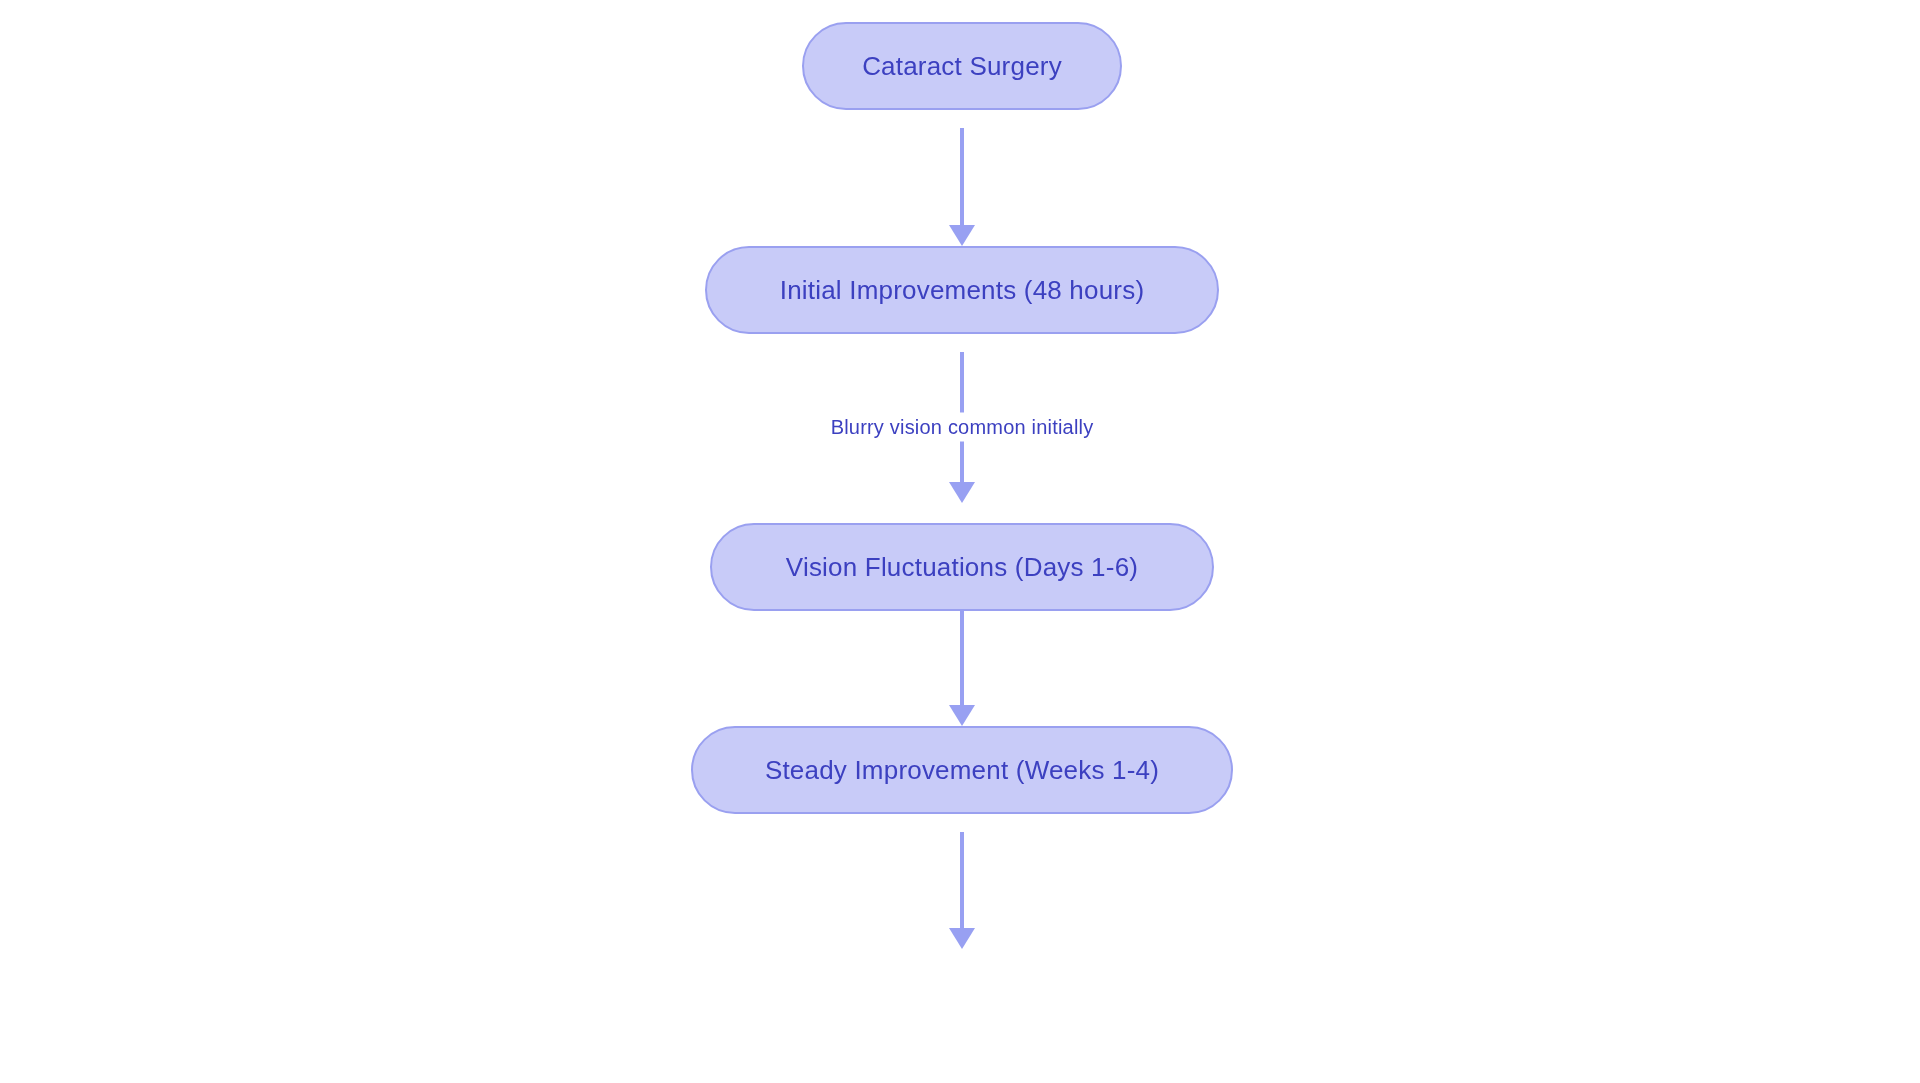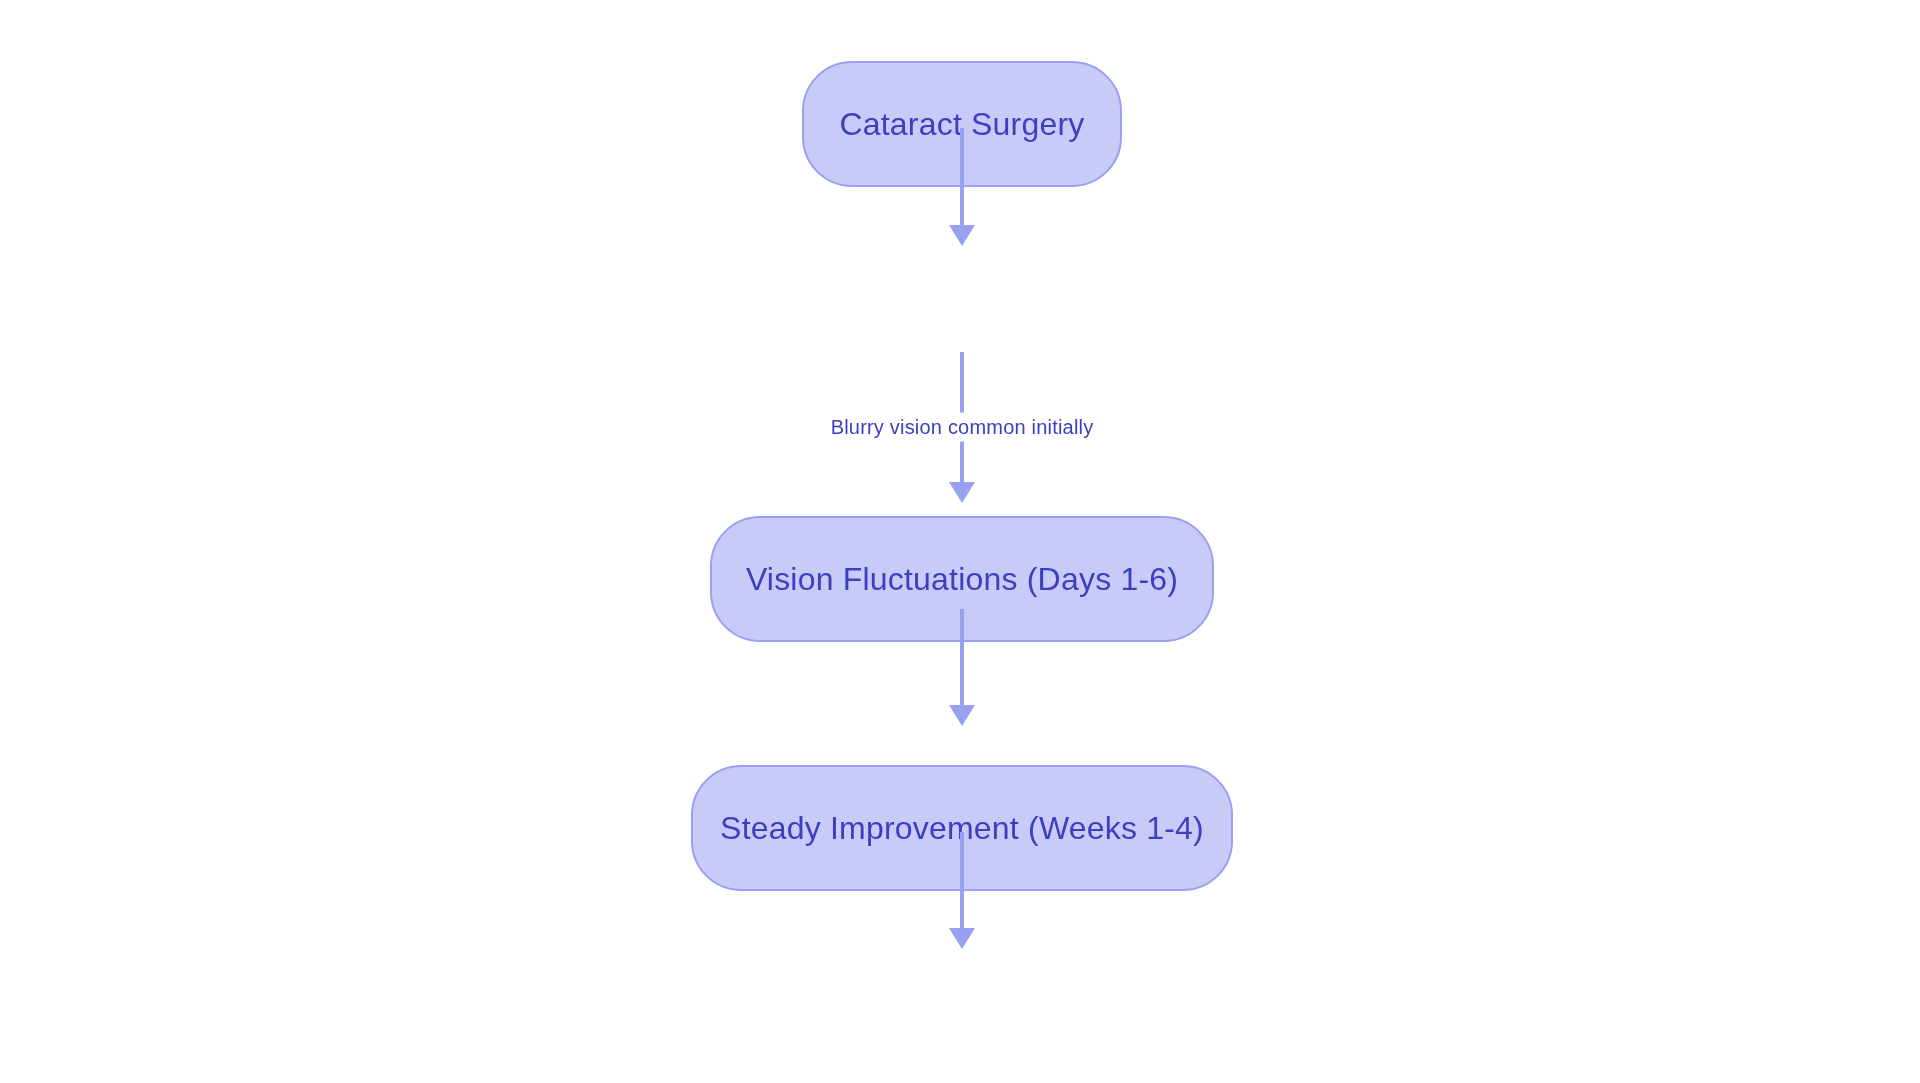--- a/index.html
+++ b/index.html
@@ -14,36 +14,35 @@
   .canvas {
     position: relative;
     width: 1920px;
     height: 1083px;
     background: var(--bg);
     overflow: hidden;
     font-family: "Liberation Sans", "DejaVu Sans", sans-serif;
   }
   .node {
     position: absolute;
-    height: 126px;
+    height: 88px;
     background: var(--node-fill);
     border: 2px solid var(--node-border);
     border-radius: 50px;
     display: flex;
     align-items: center;
     justify-content: center;
     color: var(--text);
-    font-size: 32px;
+    font-size: 26px;
     letter-spacing: 0.2px;
     white-space: nowrap;
-    margin-top: 39px;
   }
   .node-1 { left: 802px; top: 22px;  width: 320px; }
   .node-2 { left: 705px; top: 246px; width: 514px; }
-  .node-3 { left: 710px; top: 477px; width: 504px; justify-content: center; }
+  .node-3 { left: 710px; top: 523px; width: 504px; justify-content: center; }
   .node-4 { left: 691px; top: 726px; width: 542px; justify-content: center; }
   .node-5 { left: 674px; top: 949px; width: 576px; }
 
   .arrow {
     position: absolute;
     left: 949px;           
     width: 26px;
   }
   .arrow .shaft {
     position: absolute;
@@ -88,20 +87,23 @@
 
   <div class="node node-1">
     <span>Cataract Surgery</span>
   </div>
 
   <div class="arrow arrow-1">
     <div class="shaft"></div>
     <div class="head"></div>
   </div>
 
+  <div class="node node-2">
+    <span>Initial Improvements (48 hours)</span>
+  </div>
 
   <div class="arrow arrow-2">
     <div class="shaft"></div>
     <div class="head"></div>
   </div>
 
   <div class="edge-label">Blurry vision common initially</div>
 
   <div class="node node-3">
     <span>Vision Fluctuations (Days 1-6)</span>

